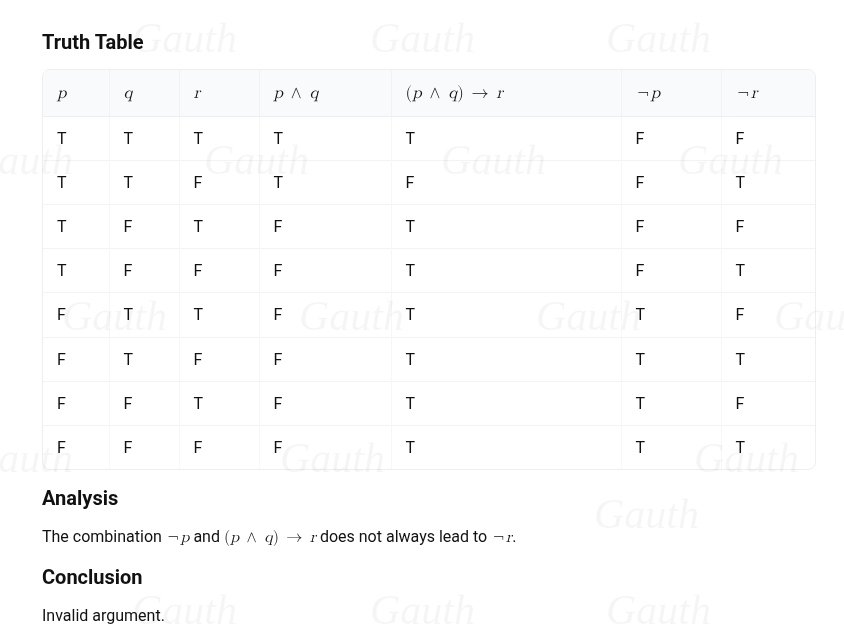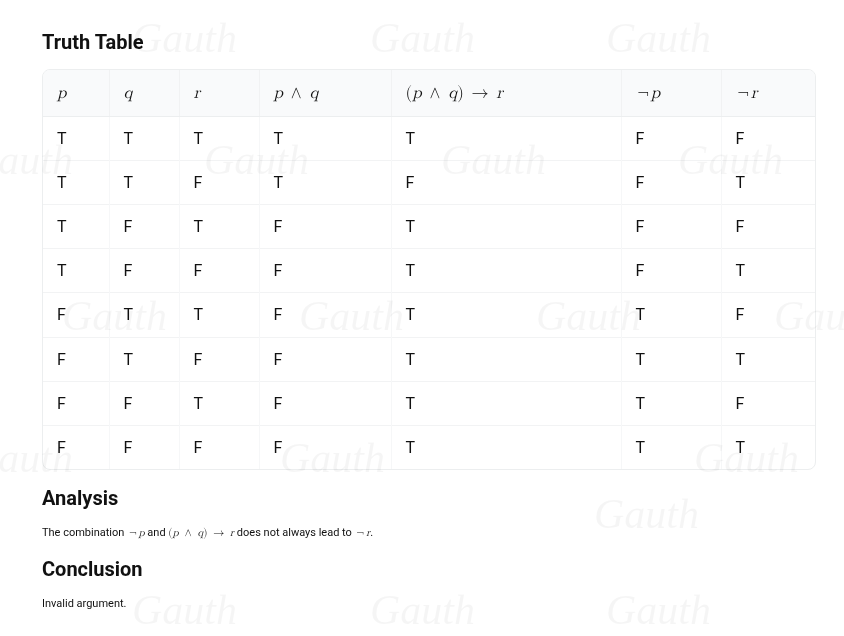--- a/index.html
+++ b/index.html
@@ -91,21 +91,21 @@
       font-family: "Cambria Math", "Latin Modern Math", "STIX Two Math", Georgia, serif;
       font-style: italic;
     }
     .sym {
       font-style: normal;
       padding: 0 2px;
     }
     .par { font-style: normal; }
 
     p.body {
-      font-size: 11px;
+      font-size: 16px;
       margin-top: 10px;
     }
   </style>
 </head>
 <body>
 
 <div class="wm">
   <span style="top:8px; left:132px;">Gauth</span>
   <span style="top:8px; left:370px;">Gauth</span>
   <span style="top:8px; left:606px;">Gauth</span>

